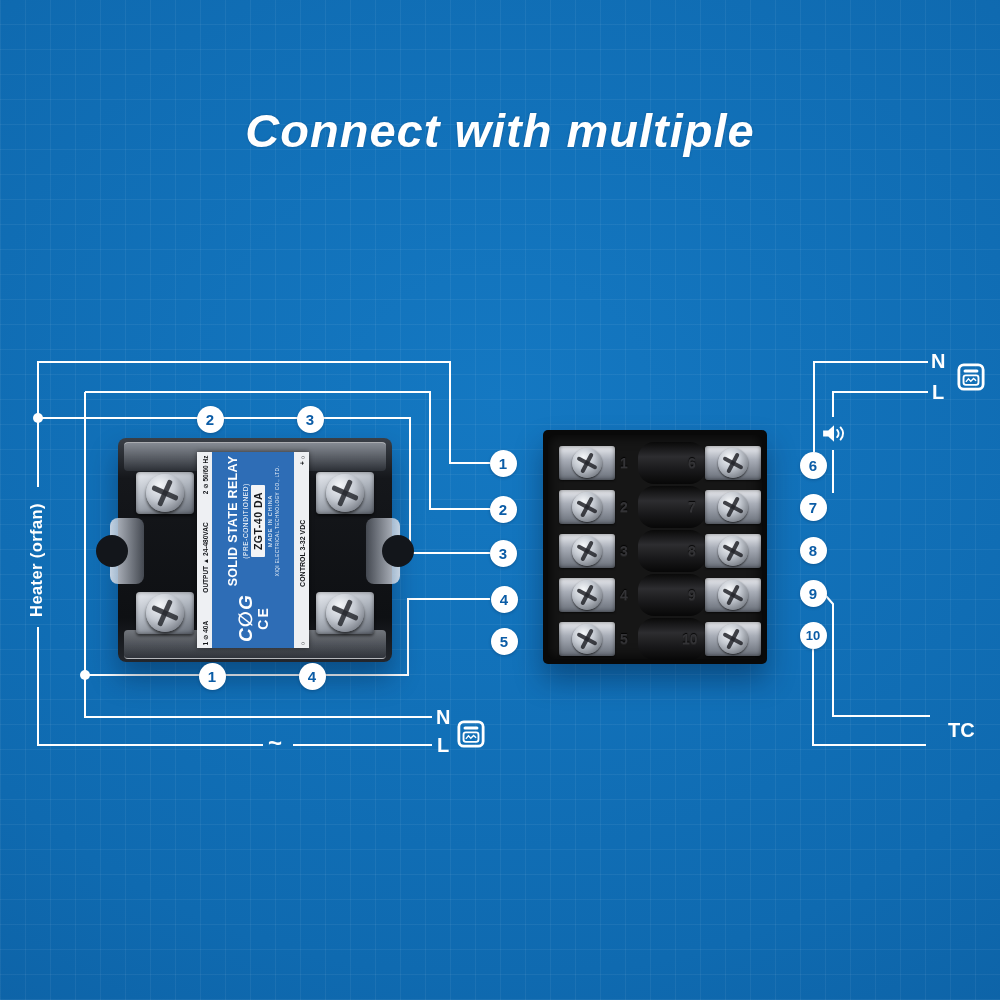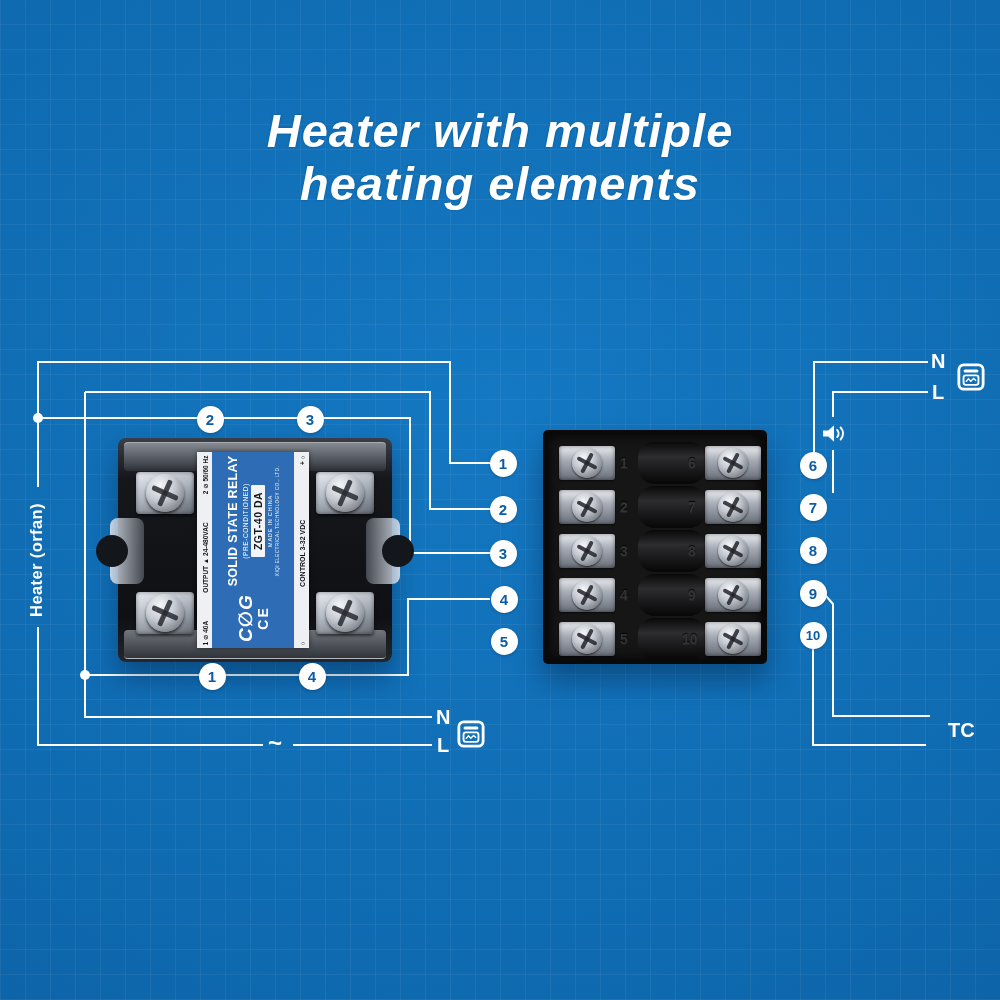--- a/index.html
+++ b/index.html
@@ -98,22 +98,21 @@
   .rorigin{font-size:5.5px;letter-spacing:.8px;}
   .rcompany{font-size:4.8px;letter-spacing:.35px;opacity:.92;white-space:nowrap;}
 </style>
 </head>
 <body>
 
 <div class="canvas">
   <div class="grid"></div>
 
   <div class="title">
-    <div>Heater with multiple</div>
-    <div>heating elements</div>
+    <div>Connect with multiple</div>
   </div>
 
   <svg class="wires" width="1000" height="1000" viewBox="0 0 1000 1000" fill="none" stroke="#ffffff" stroke-width="2">
     <path d="M38,418 V362 H450 V463 H490"></path>
     <path d="M85,392 H430 V509 H490"></path>
     <path d="M38,418 H410 V553 H490"></path>
     <path d="M38,418 V487 M38,627 V745 H263 M293,745 H432"></path>
     <path d="M85,392 V717 H432"></path>
     <path d="M85,675 H408 V599 H490"></path>
     <path d="M814,452 V362 H928"></path>

